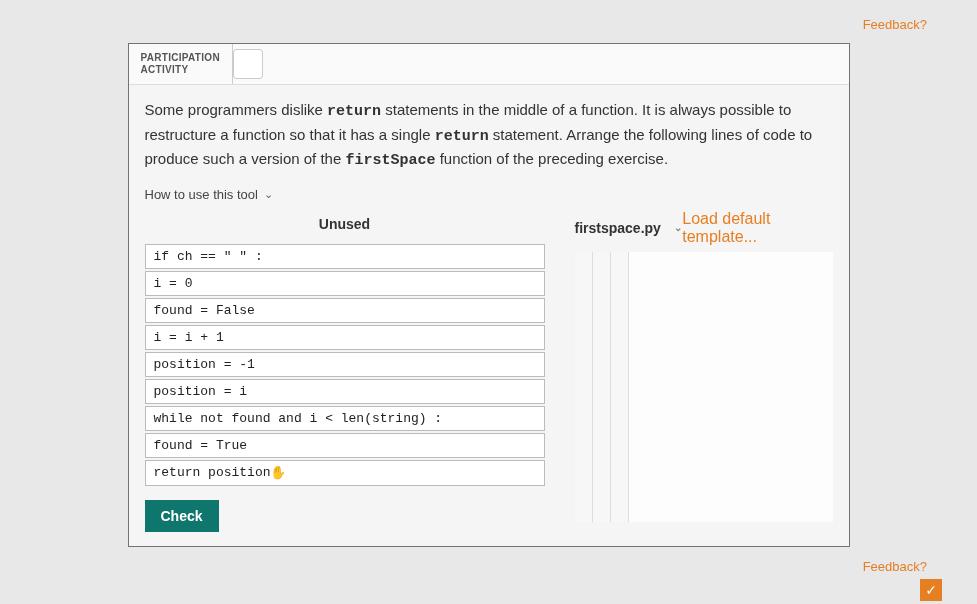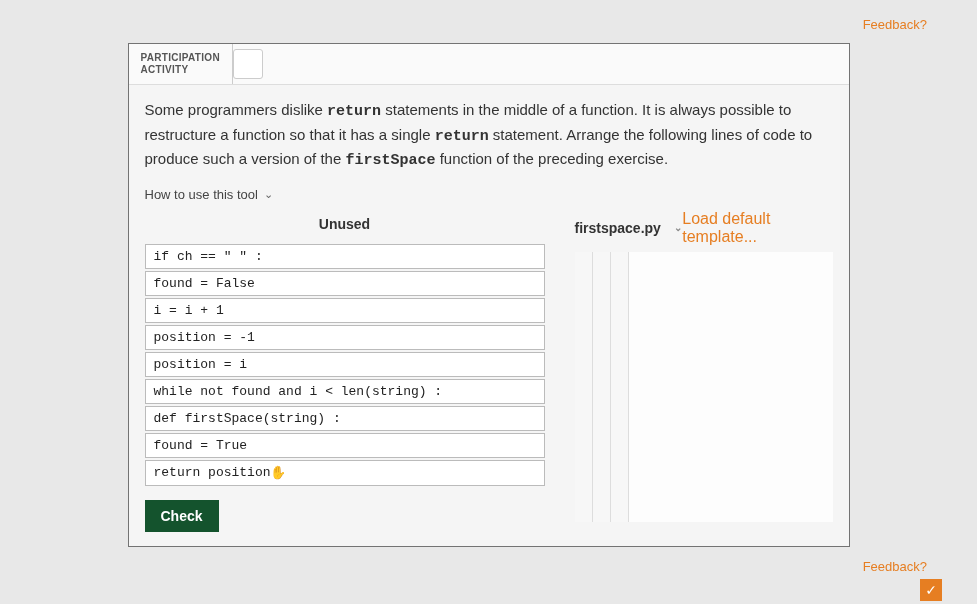--- a/index.html
+++ b/index.html
@@ -121,21 +121,21 @@
   min-height: 270px;
   background: #fdfdfd;
 }
 .indent-guide {
   width: 18px;
   border-right: 1px solid #ddd;
   background: #f7f7f7;
 }
 .target-inner { flex:1; }
 .check-btn {
-  background: #14532d;
+  background: #0f766e;
   color: #fff;
   border: none;
   padding: 8px 16px;
   font-size: 14px;
   font-weight: bold;
   margin-top: 12px;
   cursor: pointer;
 }
 .bottom-bar {
   text-align: right;
@@ -194,26 +194,26 @@
         <span class="chev">⌄</span>
       </div>
 
       <div class="columns">
         <div class="col-left">
           <div class="col-header">
             <div class="col-title">Unused</div>
           </div>
           <div>
             <div class="code-block">if ch == " " :</div>
+            <div class="code-block">i = 0</div>
             <div class="code-block">found = False</div>
             <div class="code-block">i = i + 1</div>
             <div class="code-block">position = -1</div>
             <div class="code-block">position = i</div>
             <div class="code-block">while not found and i &lt; len(string) :</div>
-            <div class="code-block">def firstSpace(string) :</div>
             <div class="code-block">found = True</div>
             <div class="code-block"><span>return position</span><span class="cursor-icon">✋</span></div>
           </div>
           <button class="check-btn">Check</button>
         </div>
 
         <div class="col-right">
           <div class="col-header">
             <div class="col-title filename-drop">
               <span>firstspace.py</span>

